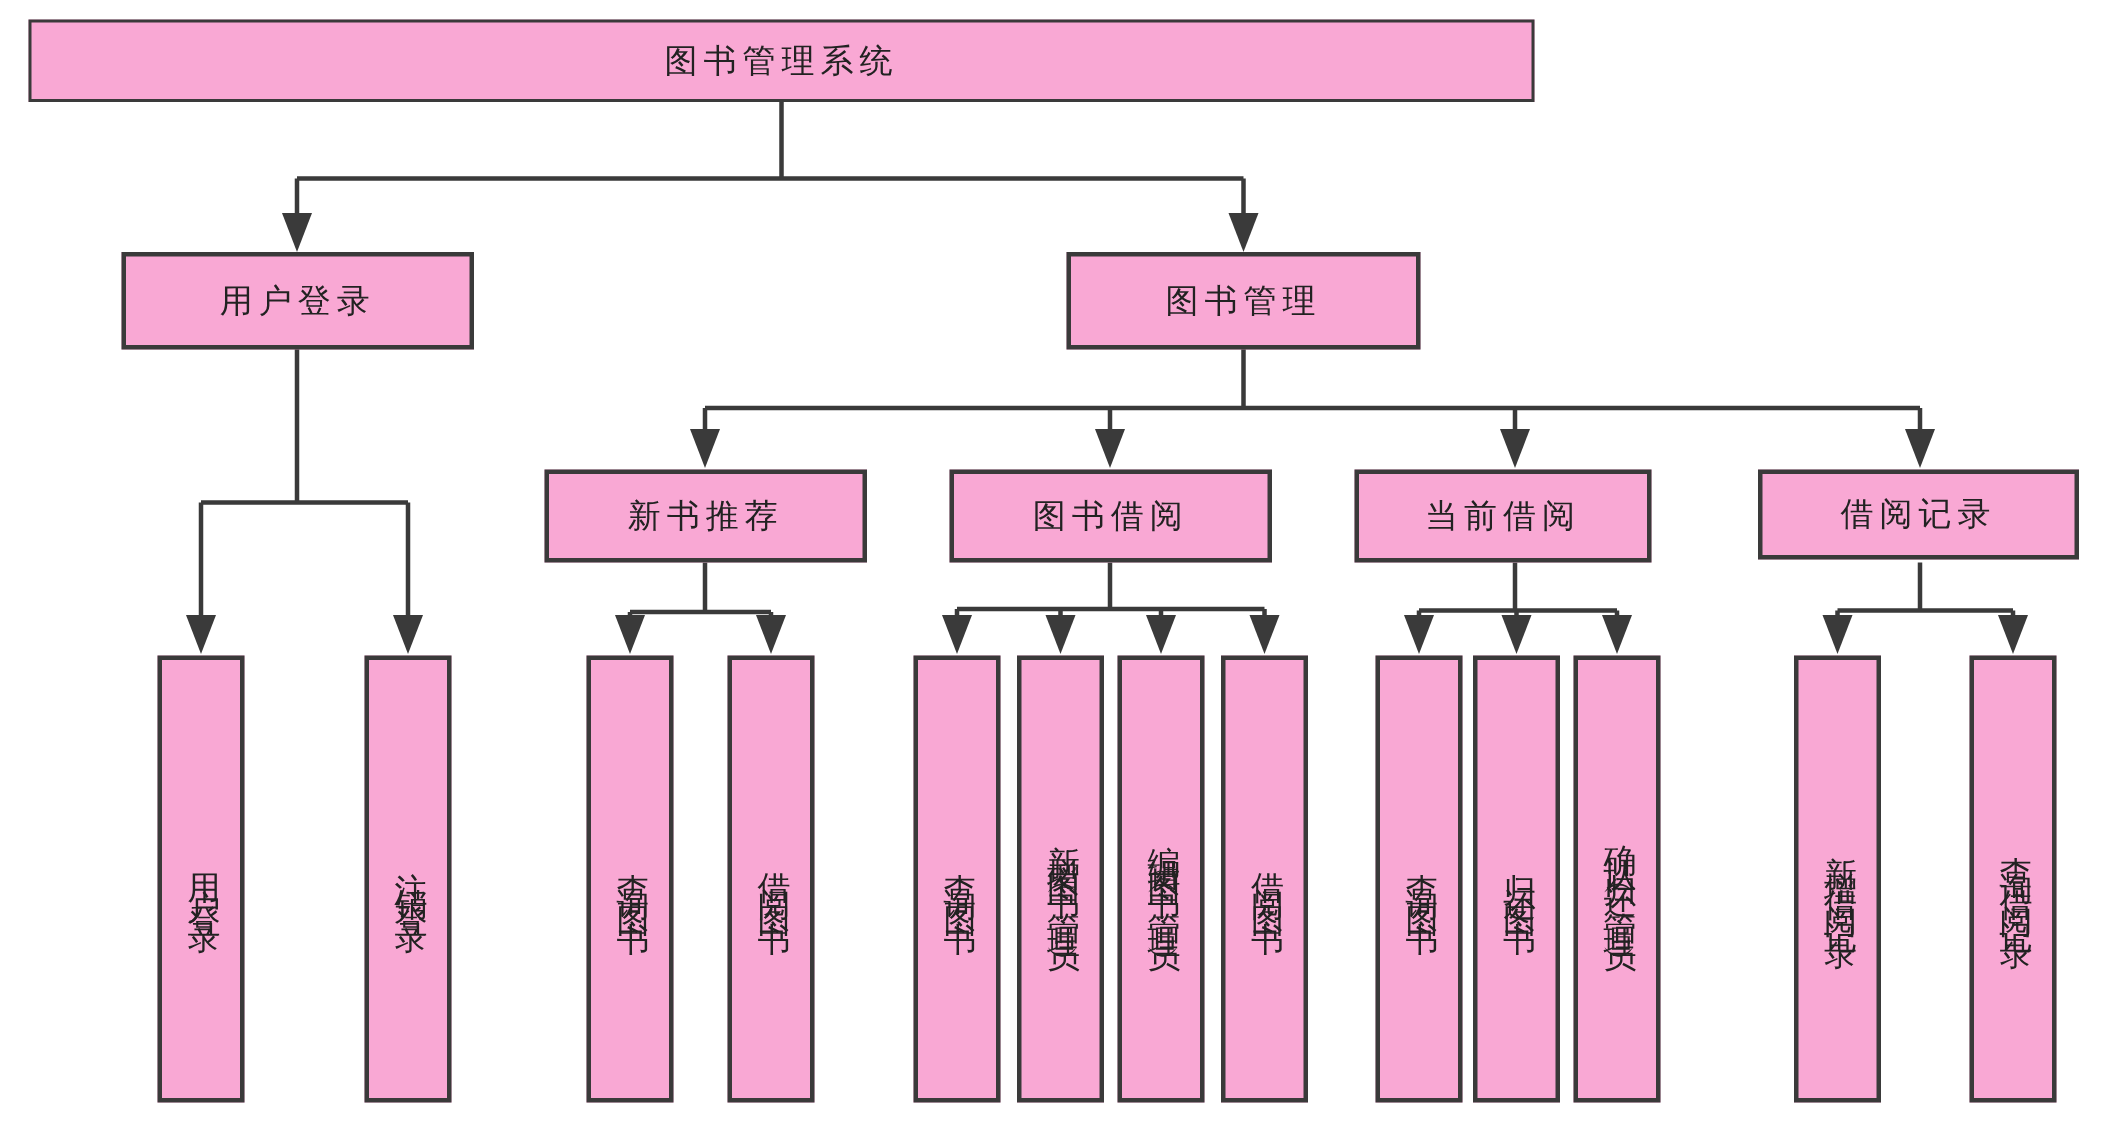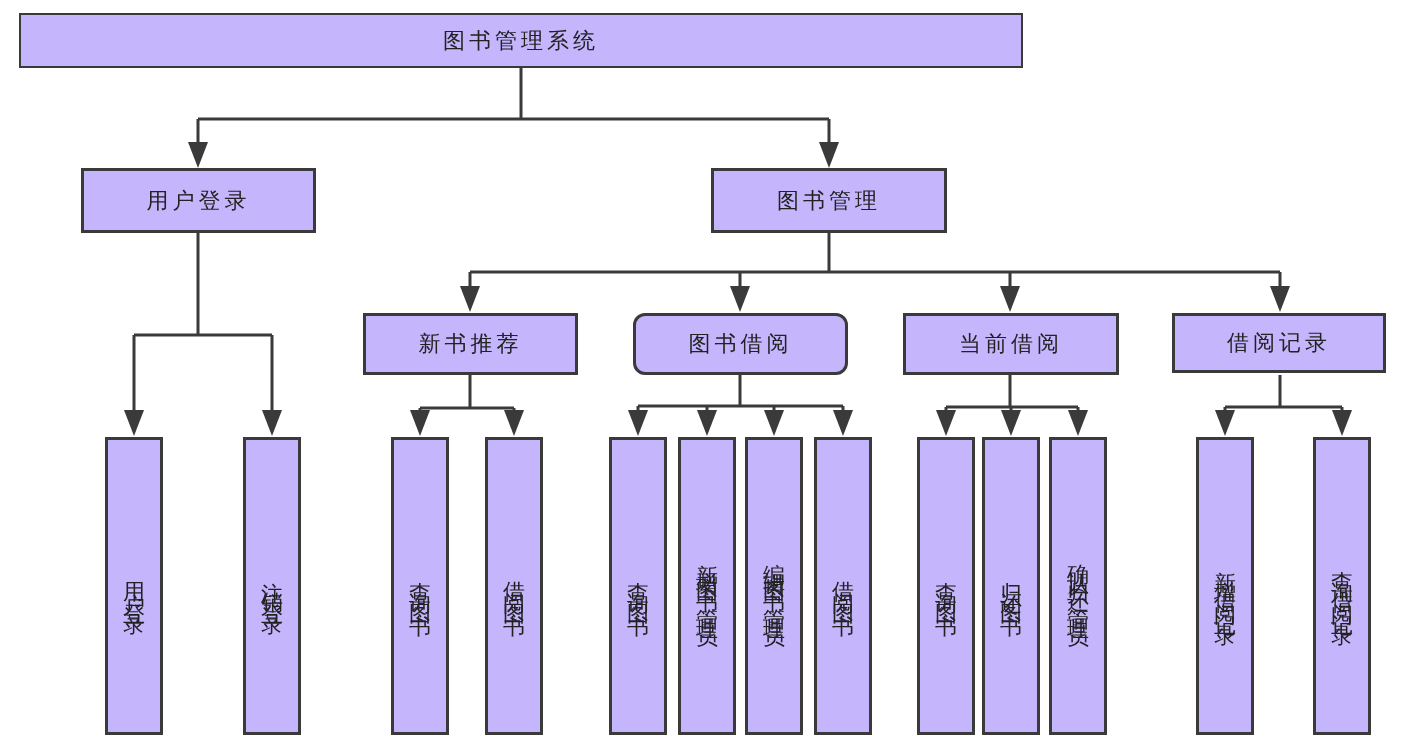--- a/index.html
+++ b/index.html
@@ -13,31 +13,32 @@
   }
   #connectors {
     position: absolute;
     left: 0; top: 0;
     width: 1405px; height: 747px;
     z-index: 1;
   }
   .node {
     position: absolute;
     box-sizing: border-box;
-    background: #c4b5fd;
+    background: #f9a8d4;
     border: 3px solid #3a3a3a;
     display: flex;
     align-items: center;
     justify-content: center;
     color: #222222;
     font-size: 22px;
     letter-spacing: 4px;
     z-index: 2;
     white-space: nowrap;
     text-align: center;
+    font-family: Liberation Mono, monospace;
   }
   .node.root { border-width: 2px; }
   .node.leaf {
     writing-mode: vertical-rl;
     text-orientation: mixed;
     font-size: 22px;
     letter-spacing: 11px;
     line-height: 1;
   }
   .node.leaf.long { letter-spacing: 9px; }
@@ -106,24 +107,24 @@
   <div class="node" style="left:81px; top:168px; width:235px; height:65px;">
     <span>用户登录</span>
   </div>
   <div class="node" style="left:711px; top:168px; width:236px; height:65px;">
     <span>图书管理</span>
   </div>
 
   <div class="node" style="left:363px; top:313px; width:215px; height:62px;">
     <span>新书推荐</span>
   </div>
-  <div class="node" style="left:633px; top:313px; width:215px; height:62px;border-radius:12px;">
+  <div class="node" style="left:633px; top:313px; width:215px; height:62px;">
     <span>图书借阅</span>
   </div>
-  <div class="node" style="left:903px; top:313px; width:216px; height:62px;">
+  <div class="node" style="left:903px; top:313px; width:198px; height:62px;">
     <span>当前借阅</span>
   </div>
   <div class="node" style="left:1172px; top:313px; width:214px; height:60px;">
     <span>借阅记录</span>
   </div>
 
   <div class="node leaf" style="left:105px; top:437px; width:58px; height:298px;">
     <span>用户登录</span>
   </div>
   <div class="node leaf" style="left:243px; top:437px; width:58px; height:298px;">

